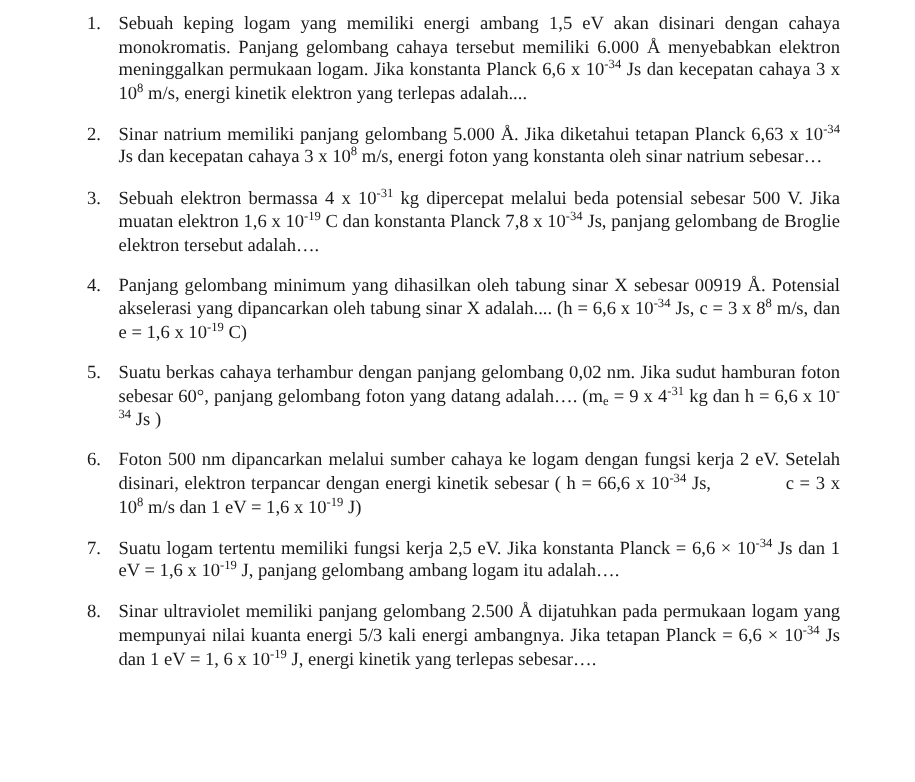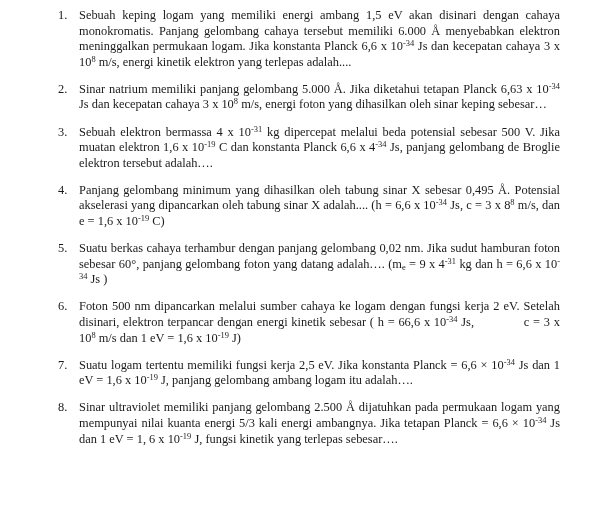--- a/index.html
+++ b/index.html
@@ -80,40 +80,40 @@
 <body>
 
 <div id="page">
   <ol class="question-list">
       <li class="question-item">
         <span class="q-num">1.</span>
         <span class="q-body"><span>Sebuah keping logam yang memiliki energi ambang 1,5 eV akan disinari dengan cahaya monokromatis. Panjang gelombang cahaya tersebut memiliki 6.000 Å menyebabkan elektron meninggalkan permukaan logam. Jika konstanta Planck 6,6 x 10</span><sup>-34</sup><span> Js dan kecepatan cahaya 3 x 10</span><sup>8</sup><span> m/s,  energi kinetik elektron yang terlepas adalah....</span></span>
       </li>
       <li class="question-item">
         <span class="q-num">2.</span>
-        <span class="q-body"><span>Sinar natrium memiliki panjang gelombang 5.000 Å. Jika diketahui tetapan Planck 6,63 x 10</span><sup>-34</sup><span> Js dan kecepatan cahaya 3 x 10</span><sup>8</sup><span>  m/s,  energi foton yang dihasilkan oleh sinar keping sebesar…</span></span>
+        <span class="q-body"><span>Sinar natrium memiliki panjang gelombang 5.000 Å. Jika diketahui tetapan Planck 6,63 x 10</span><sup>-34</sup><span> Js dan kecepatan cahaya 3 x 10</span><sup>8</sup><span>  m/s,  energi foton yang konstanta oleh sinar natrium sebesar…</span></span>
       </li>
       <li class="question-item">
         <span class="q-num">3.</span>
-        <span class="q-body"><span>Sebuah elektron bermassa 4 x 10</span><sup>-31</sup><span> kg dipercepat melalui beda potensial sebesar 500 V. Jika muatan elektron 1,6 x 10</span><sup>-19</sup><span> C dan konstanta Planck 6,6 x 4</span><sup>-34</sup><span> Js, panjang gelombang de Broglie elektron tersebut adalah….</span></span>
+        <span class="q-body"><span>Sebuah elektron bermassa 4 x 10</span><sup>-31</sup><span> kg dipercepat melalui beda potensial sebesar 500 V. Jika muatan elektron 1,6 x 10</span><sup>-19</sup><span> C dan konstanta Planck 7,8 x 10</span><sup>-34</sup><span> Js, panjang gelombang de Broglie elektron tersebut adalah….</span></span>
       </li>
       <li class="question-item">
         <span class="q-num">4.</span>
-        <span class="q-body"><span>Panjang gelombang minimum yang dihasilkan oleh tabung sinar X sebesar 0,495 Å. Potensial akselerasi yang dipancarkan oleh tabung sinar X adalah.... (h = 6,6 x 10</span><sup>-34</sup><span> Js, c = 3 x 8</span><sup>8</sup><span> m/s, dan e = 1,6 x 10</span><sup>-19</sup><span> C)</span></span>
+        <span class="q-body"><span>Panjang gelombang minimum yang dihasilkan oleh tabung sinar X sebesar 00919 Å. Potensial akselerasi yang dipancarkan oleh tabung sinar X adalah.... (h = 6,6 x 10</span><sup>-34</sup><span> Js, c = 3 x 8</span><sup>8</sup><span> m/s, dan e = 1,6 x 10</span><sup>-19</sup><span> C)</span></span>
       </li>
       <li class="question-item">
         <span class="q-num">5.</span>
         <span class="q-body"><span>Suatu berkas cahaya terhambur dengan panjang gelombang 0,02 nm. Jika sudut hamburan foton sebesar 60°, panjang gelombang foton yang datang adalah…. (m</span><sub>e</sub><span> = 9 x 4</span><sup>-31</sup><span> kg dan h = 6,6 x 10</span><sup>-34</sup><span> Js )</span></span>
       </li>
       <li class="question-item">
         <span class="q-num">6.</span>
         <span class="q-body"><span>Foton 500 nm dipancarkan melalui sumber cahaya ke logam dengan fungsi kerja 2 eV. Setelah disinari, elektron terpancar dengan energi kinetik sebesar ( h = 66,6 x 10</span><sup>-34</sup><span> Js, </span><span class="gap-wide"></span><span>c = 3 x 10</span><sup>8</sup><span> m/s dan 1 eV = 1,6 x 10</span><sup>-19</sup><span> J)</span></span>
       </li>
       <li class="question-item">
         <span class="q-num">7.</span>
         <span class="q-body"><span>Suatu logam tertentu memiliki fungsi kerja 2,5 eV. Jika konstanta Planck = 6,6 × 10</span><sup>-34</sup><span> Js dan 1 eV = 1,6 x 10</span><sup>-19</sup><span> J, panjang gelombang ambang logam itu adalah….</span></span>
       </li>
       <li class="question-item">
         <span class="q-num">8.</span>
-        <span class="q-body"><span>Sinar ultraviolet memiliki panjang gelombang 2.500 Å dijatuhkan pada permukaan logam yang mempunyai nilai kuanta energi 5/3 kali energi ambangnya. Jika tetapan Planck = 6,6 × 10</span><sup>-34</sup><span> Js dan 1 eV = 1, 6 x 10</span><sup>-19</sup><span> J, fungsi kinetik yang terlepas sebesar….</span></span>
+        <span class="q-body"><span>Sinar ultraviolet memiliki panjang gelombang 2.500 Å dijatuhkan pada permukaan logam yang mempunyai nilai kuanta energi 5/3 kali energi ambangnya. Jika tetapan Planck = 6,6 × 10</span><sup>-34</sup><span> Js dan 1 eV = 1, 6 x 10</span><sup>-19</sup><span> J, energi kinetik yang terlepas sebesar….</span></span>
       </li>
     </ol>
 </div>
 
 </body></html>

